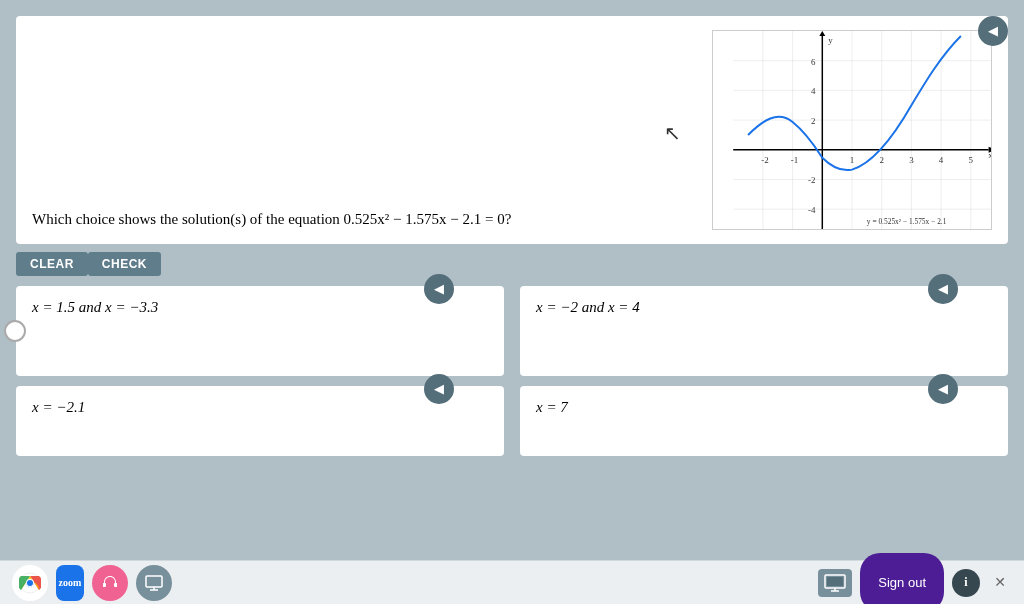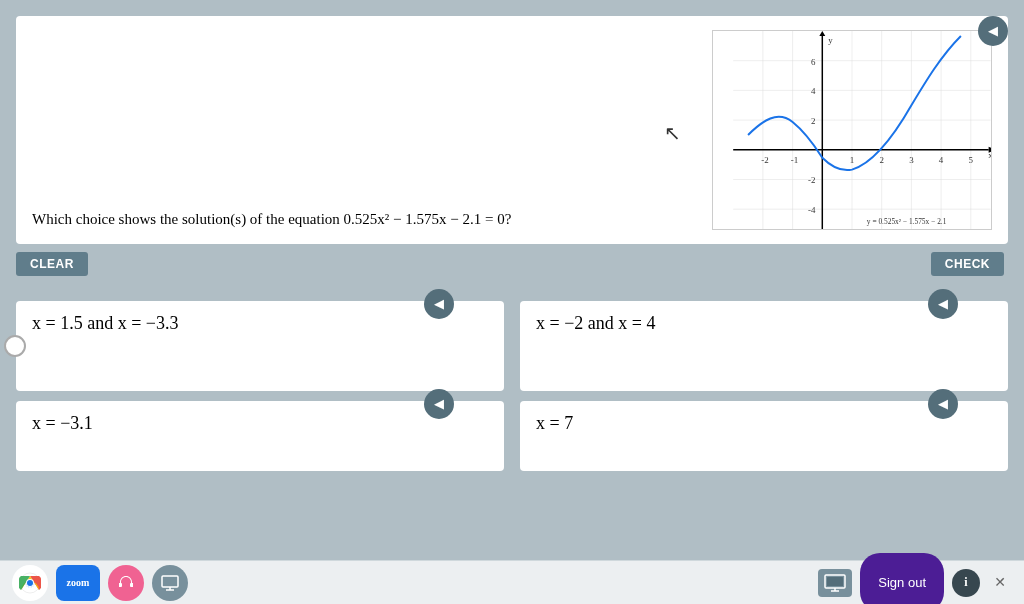--- a/index.html
+++ b/index.html
@@ -57,23 +57,23 @@
       position: absolute;
       left: 648px;
       top: 105px;
       font-size: 20px;
       color: #333;
     }
 
     
     .buttons-row {
       display: flex;
-      justify-content: space-between;
+      justify-content: flex-start;
       gap: 0;
-      margin-bottom: 25px;
+      margin-bottom: 10px;
       padding-right: 4px;
     }
 
     .btn-clear, .btn-check {
       background: #607d8b;
       color: white;
       border: none;
       padding: 5px 14px;
       border-radius: 3px;
       font-size: 12px;
@@ -92,21 +92,22 @@
     .answer-option {
       background: white;
       border-radius: 4px;
       padding: 12px 16px 40px 16px;
       position: relative;
       min-height: 90px;
       cursor: pointer;
     }
 
     .answer-text {
-      font-size: 18px;
+      font-size: 15px;
+      font-style: italic;
     }
 
     .audio-btn {
       position: absolute;
       top: -12px;
       right: 50px;
       width: 30px;
       height: 30px;
       background: #546e7a;
       border-radius: 50%;
@@ -161,21 +162,21 @@
     .taskbar-chrome {
       background: white;
     }
 
     .taskbar-zoom {
       background: #1a73e8;
       color: white;
       font-size: 10px;
       font-weight: bold;
       border-radius: 8px;
-      width: 44px;
+      width: 28px;
       height: 36px;
     }
 
     .taskbar-headphone {
       background: #f48fb1;
       color: white;
     }
 
     .taskbar-screen {
       background: #78909c;
@@ -335,21 +336,21 @@
       <span class="answer-text">x = 1.5 and x = −3.3</span>
     </div>
 
     <div class="answer-option" style="position:relative;">
       <div class="audio-btn">◀</div>
       <span class="answer-text">x = −2 and x = 4</span>
     </div>
 
     <div class="answer-option" style="position:relative; min-height:70px; padding-bottom: 16px;">
       <div class="audio-btn">◀</div>
-      <span class="answer-text">x = −3.1</span>
+      <span class="answer-text">x = −2.1</span>
     </div>
 
     <div class="answer-option" style="position:relative; min-height:70px; padding-bottom: 16px;">
       <div class="audio-btn">◀</div>
       <span class="answer-text">x = 7</span>
     </div>
   </div>
 </div>
 
 <div class="taskbar">

